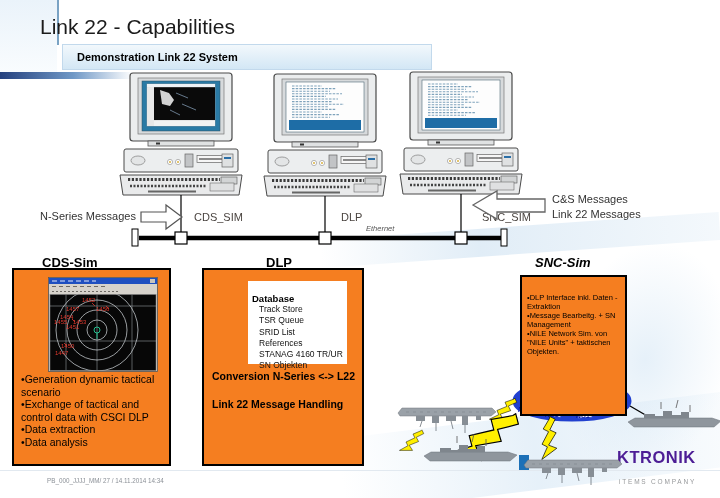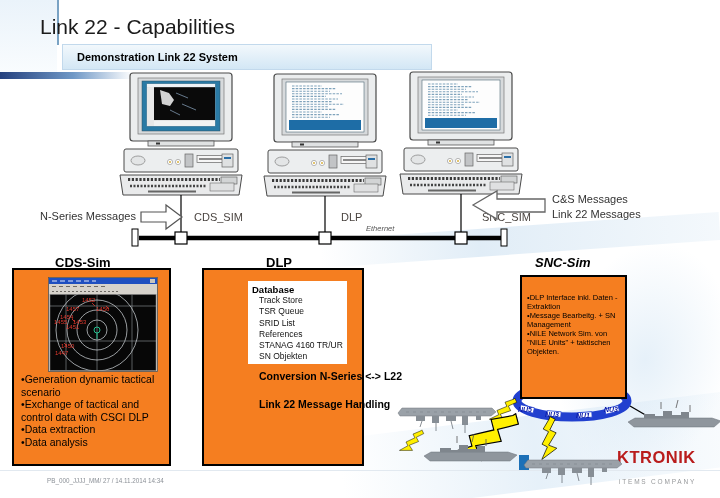--- a/index.html
+++ b/index.html
@@ -30,32 +30,32 @@
   .subtitle-box span{display:block;padding-left:14px;line-height:24px;
     font-size:11px;font-weight:bold;color:#000;}
 
   .sec-header{font-size:13px;font-weight:bold;color:#000;}
   .orange-box{background:#F57E20;border:2px solid #000;box-sizing:border-box;}
 
   .cds-box{left:12px;top:268px;width:159px;height:198px;}
   .cds-bullets{left:7px;top:103px;width:150px;font-size:10.5px;line-height:12.5px;color:#000;}
   .dlp-box{left:202px;top:268px;width:162px;height:198px;}
   .db-box{left:44px;top:11px;width:99px;height:83px;background:#fff;}
-  .db-title{padding:3px 0 0 4px;font-size:9.5px;font-weight:bold;line-height:11px;}
+  .db-title{padding:3px 0 0 4px;font-size:9.5px;font-weight:bold;line-height:11px;margin-top:9px;}
   .db-item{padding-left:11px;font-size:8.5px;line-height:11.3px;color:#111;}
   .db-item.bold{font-weight:normal;}
-  .dlp-fn{left:8px;font-size:10.5px;font-weight:bold;color:#000;line-height:13px;margin-left:47px;}
+  .dlp-fn{left:8px;font-size:10.5px;font-weight:bold;color:#000;line-height:13px;}
   .fn1{top:100px;white-space:nowrap;}
   .fn2{top:128px;white-space:nowrap;}
   .fn3{top:156px;width:130px;}
-  .snc-box{left:520px;top:275px;width:107px;height:124px;}
+  .snc-box{left:520px;top:275px;width:107px;height:141px;}
   .snc-bullets{left:5px;top:16px;width:97px;font-size:7.5px;line-height:9px;color:#000;}
 
   .logo-square{left:519px;top:455px;width:10px;height:15px;background:#1c70b7;}
-  .logo-main{left:617px;top:448px;font-size:16.5px;font-weight:bold;color:#b91c1c;letter-spacing:.5px;}
+  .logo-main{left:617px;top:448px;font-size:16.5px;font-weight:bold;color:#4c1d95;letter-spacing:.5px;}
   .logo-sub{left:619px;top:478px;font-size:6.5px;color:#97999b;letter-spacing:1.8px;}
   .footer{left:47px;top:477px;font-size:6.3px;color:#8b9097;}
 </style>
 </head>
 <body>
 
 <div class="slide">
 
   <div class="abs tint-top-left"></div>
   <div class="abs v-line"></div>
@@ -257,21 +257,21 @@
     <use href="#shape-bolt" transform="translate(420,428) rotate(45) scale(0.66)"></use>
     <line x1="630" y1="406" x2="661" y2="424" stroke="#000" stroke-width="1.3"></line>
     <polygon points="664,426 655,419 657,426" fill="#000"></polygon>
 
     <use href="#shape-carrier" transform="translate(396,407)"></use>
     <use href="#shape-destroyer" transform="translate(424,440)"></use>
     <use href="#shape-carrier" transform="translate(522,459)"></use>
     <use href="#shape-destroyer" transform="translate(628,406)"></use>
   </svg>
 
-  <div class="abs sec-header" style="left:55px;top:255px;">CDS-Sim</div>
+  <div class="abs sec-header" style="left:42px;top:255px;">CDS-Sim</div>
   <div class="abs sec-header" style="left:266px;top:255px;">DLP</div>
   <div class="abs sec-header" style="left:535px;top:255px;font-style:italic;">SNC-Sim</div>
 
   <div class="abs orange-box cds-box">
     <svg class="abs" style="left:34px;top:7px;" width="110" height="95" viewBox="0 0 110 95">
       <rect x="0.5" y="0.5" width="109" height="94" fill="#c8c5bf" stroke="#555" stroke-width="0.8"></rect>
       <rect x="1" y="1" width="108" height="6" fill="#1f4fc0"></rect>
       <line x1="4" y1="4" x2="48" y2="4" stroke="#dfe6f7" stroke-width="1.2" stroke-dasharray="5,3"></line>
       <rect x="102" y="2" width="5" height="4" fill="#c8c5bf"></rect>
       <rect x="1" y="7" width="108" height="5" fill="#d6d2cb"></rect>

